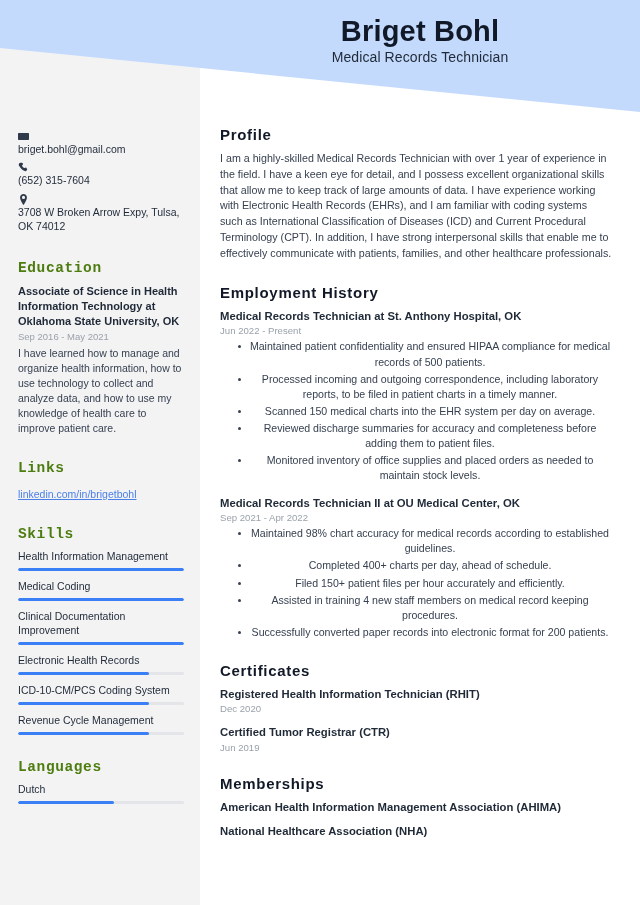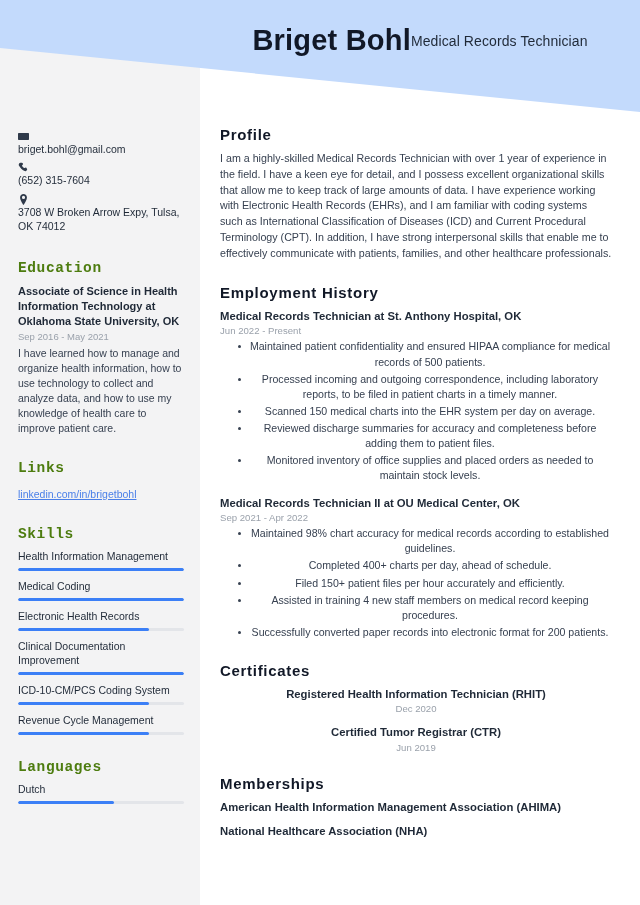--- a/index.html
+++ b/index.html
@@ -38,21 +38,21 @@
     clip-path: polygon(0 0, 640px 0, 640px 112px, 0 48px);
     z-index: 2;
   }
 
   .header-inner {
     position: absolute;
     left: 200px; top: 0;
     width: 440px;
     height: 80px;
     display: flex;
-    flex-direction: row;
+    flex-direction: column;
     align-items: center;
     justify-content: center;
     z-index: 3;
   }
 
   .name {
     font-size: 29px;
     font-weight: bold;
     color: #111827;
     letter-spacing: .2px;
@@ -245,21 +245,21 @@
   }
 
   .member-item {
     font-size: 11.3px;
     font-weight: bold;
     color: #1f2937;
     line-height: 1.3;
     margin-bottom: 9px;
   }
 
-  .cert-block { margin-bottom: 11px; text-align: center; }
+  .cert-block { margin-bottom: 11px; }
 </style>
 </head>
 <body>
 
 <div id="page">
 
   <div class="sidebar-bg"></div>
 
   <div class="header-band"></div>
 
@@ -326,29 +326,29 @@
                 <div class="bar-fill" style="width:100%"></div>
               </div>
             </div>
             <div class="bar-row">
               <div class="bar-label">Medical Coding</div>
               <div class="bar-track">
                 <div class="bar-fill" style="width:100%"></div>
               </div>
             </div>
             <div class="bar-row">
+              <div class="bar-label">Clinical Documentation Improvement</div>
+              <div class="bar-track">
+                <div class="bar-fill" style="width:100%"></div>
+              </div>
+            </div>
+            <div class="bar-row">
               <div class="bar-label">Electronic Health Records</div>
               <div class="bar-track">
                 <div class="bar-fill" style="width:79%"></div>
-              </div>
-            </div>
-            <div class="bar-row">
-              <div class="bar-label">Clinical Documentation Improvement</div>
-              <div class="bar-track">
-                <div class="bar-fill" style="width:100%"></div>
               </div>
             </div>
             <div class="bar-row">
               <div class="bar-label">ICD-10-CM/PCS Coding System</div>
               <div class="bar-track">
                 <div class="bar-fill" style="width:79%"></div>
               </div>
             </div>
             <div class="bar-row">
               <div class="bar-label">Revenue Cycle Management</div>

